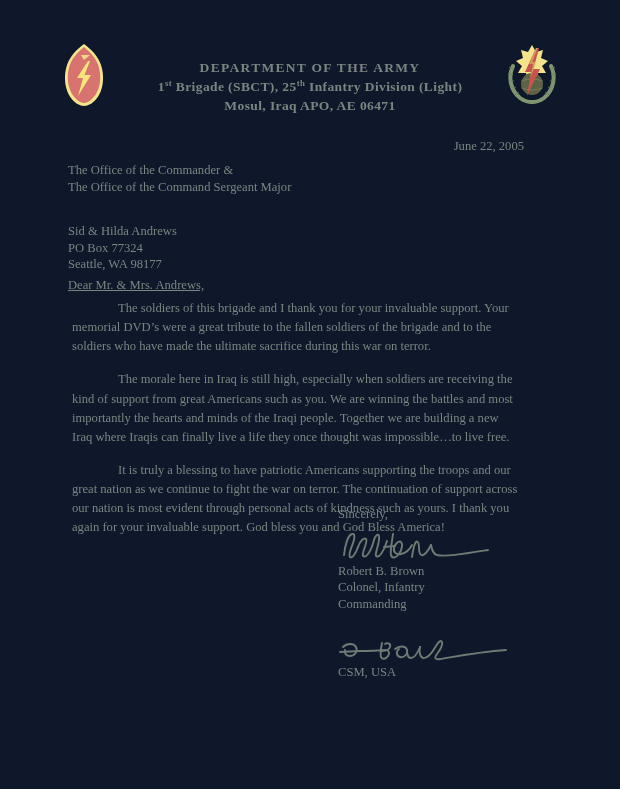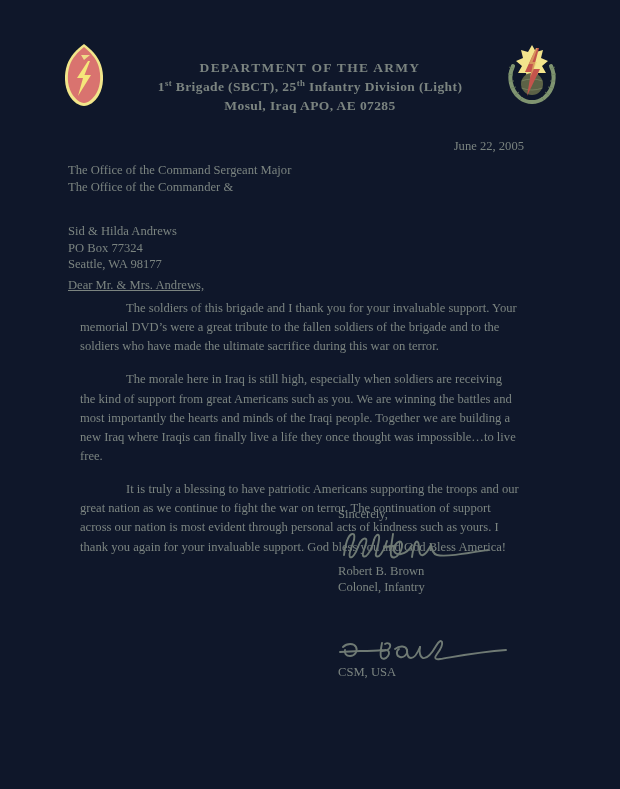--- a/index.html
+++ b/index.html
@@ -94,21 +94,21 @@
   .body-copy {
     position: absolute;
     left: 68px;
     top: 299px;
     width: 452px;
     font-size: 12.6px;
     line-height: 1.52;
     text-align: left;
   }
   .body-copy p {
-    margin: 0 0 14px 12px;
+    margin: 0 0 14px 4px;
     text-indent: 46px;
   }
 
   
   .closing {
     position: absolute;
     left: 338px;
     top: 507px;
     font-size: 12.6px;
   }
@@ -173,28 +173,28 @@
       </g>
 
       <path d="M31 8 L20 32 L26 32 L22 56 L35 29 L28.5 29 L34 8 Z" fill="#c4544c"></path>
       <path d="M31 8 L24 24 L28 24 L25 38 L32 22 L27.5 22 L32.5 8 Z" fill="#e8c86a" opacity="0.55"></path>
     </svg>
   </div>
 
   <div class="letterhead">
     <div class="lh-line title">DEPARTMENT OF THE ARMY</div>
     <div class="lh-line"><span>1</span><sup>st</sup><span> Brigade (SBCT), 25</span><sup>th</sup><span> Infantry Division (Light)</span></div>
-    <div class="lh-line">Mosul, Iraq APO, AE 07285</div>
+    <div class="lh-line">Mosul, Iraq APO, AE 06471</div>
   </div>
 
   <div class="date-line">June 22, 2005</div>
 
   <div class="office-block">
+    <div>The Office of the Commander &amp;</div>
     <div>The Office of the Command Sergeant Major</div>
-    <div>The Office of the Commander &amp;</div>
   </div>
 
   <div class="address-block">
     <div>Sid &amp; Hilda Andrews</div>
     <div>PO Box 77324</div>
     <div>Seattle, WA 98177</div>
   </div>
 
   <div class="salutation">Dear Mr. &amp; Mrs. Andrews,</div>
 
@@ -221,20 +221,21 @@
                    C64 22 65 16 63 14 C61 12 57 16 56 20
                    C55 24 58 27 63 26 C68 25 72 21 74 17"></path>
           <path d="M74 29 C75 22 76 16 78 14 C80 12 81 16 81 20
                    C81 24 82 28 85 27 C88 26 91 21 93 17"></path>
           <path d="M93 17 C94 22 95 26 99 27 C107 29 125 26 150 22"></path>
         </g>
       </svg>
     </div>
     <div class="sig-name">Robert B. Brown</div>
     <div class="sig-rank">Colonel, Infantry</div>
+    <div class="sig-role">Commanding</div>
   </div>
 
   <div class="sig-block sig-block-2">
     <div class="sig-mark">
       <svg viewBox="0 0 180 26" width="180" height="26" aria-hidden="true">
         <g fill="none" stroke="#6f7a74" stroke-width="1.9" stroke-linecap="round" stroke-linejoin="round">
           <path d="M5 9 C9 5 16 5 18 9 C20 13 17 18 12 18
                    C8 18 6 15 7 12"></path>
           <path d="M2 14 L22 13"></path>
           <path d="M22 13 C30 13 38 13 44 12"></path>

